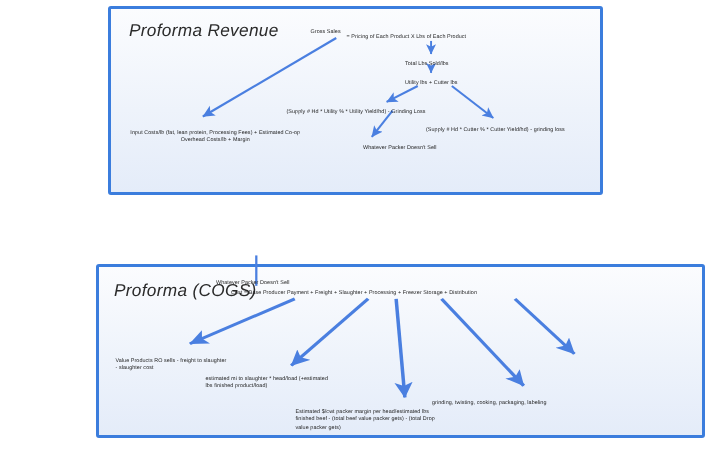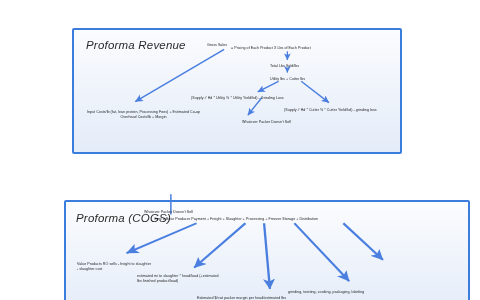--- a/index.html
+++ b/index.html
@@ -23,21 +23,20 @@
     height: 300px;
   }
 
   
   .panel {
     position: absolute;
     border: 2px solid #3b7ddd;
     border-radius: 2px;
     background: linear-gradient(to bottom, #fbfcfe 0%, #eef3fb 55%, #e4ecf9 100%);
     box-sizing: border-box;
-    margin-top: 24px;
   }
   #panel-revenue {
     left: 72px;
     top: 4px;
     width: 330px;
     height: 126px;
   }
   #panel-cogs {
     left: 64px;
     top: 176px;

